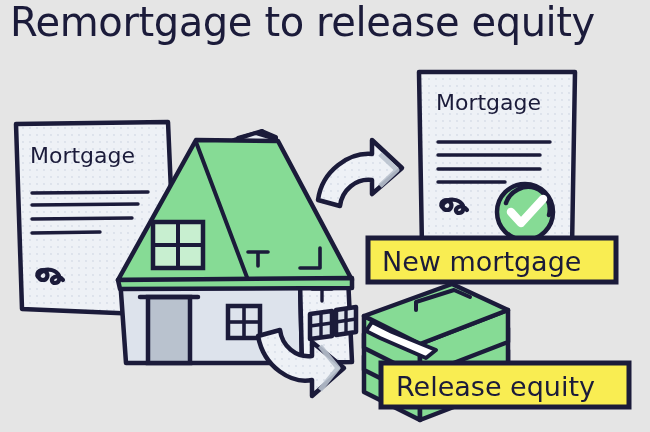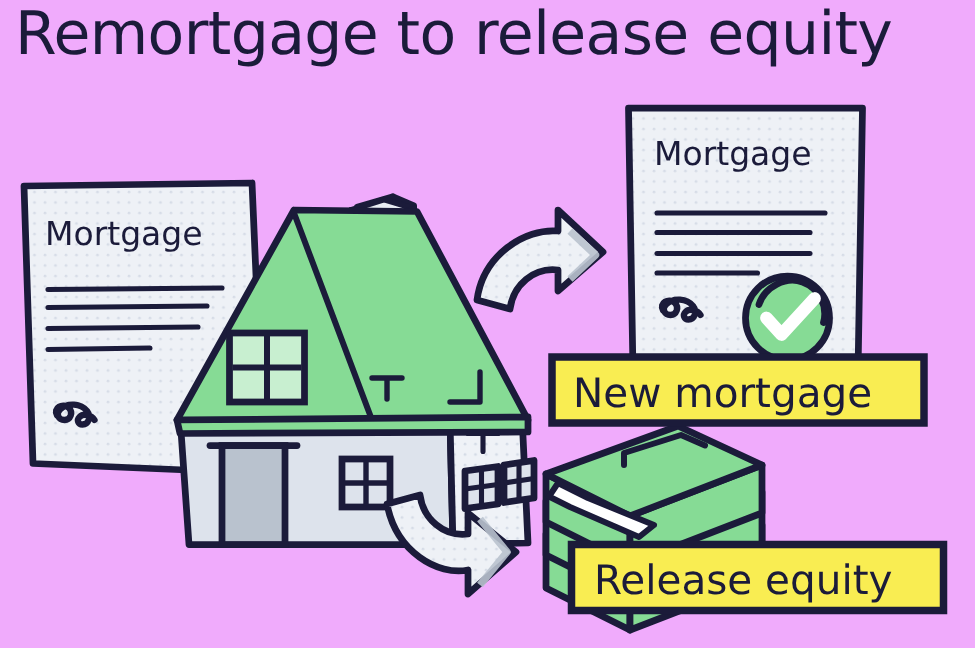--- a/index.html
+++ b/index.html
@@ -21,21 +21,21 @@
   }
   #scene {
     position: absolute;
     left: 0;
     top: 0;
   }
 </style>
 </head>
 <body>
 
-<div id="illustration-root" style="background: #f0abfc; text-align: center;">
+<div id="illustration-root" style="background: #e5e5e5; text-align: center;">
 
   <svg id="scene" width="650" height="432" viewBox="0 0 650 432">
 
     <defs>
       <pattern id="dots" width="7" height="7" patternUnits="userSpaceOnUse">
         <rect width="7" height="7" fill="#eef1f6"></rect>
         <circle cx="2" cy="2" r="0.9" fill="#d6dce7"></circle>
       </pattern>
       <pattern id="dots-wall" width="7" height="7" patternUnits="userSpaceOnUse">
         <rect width="7" height="7" fill="#eff2f7"></rect>

